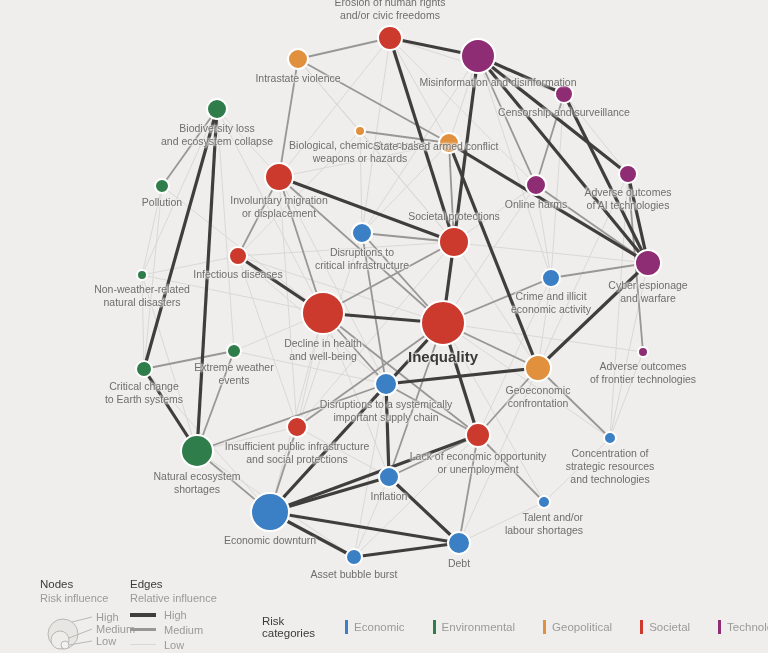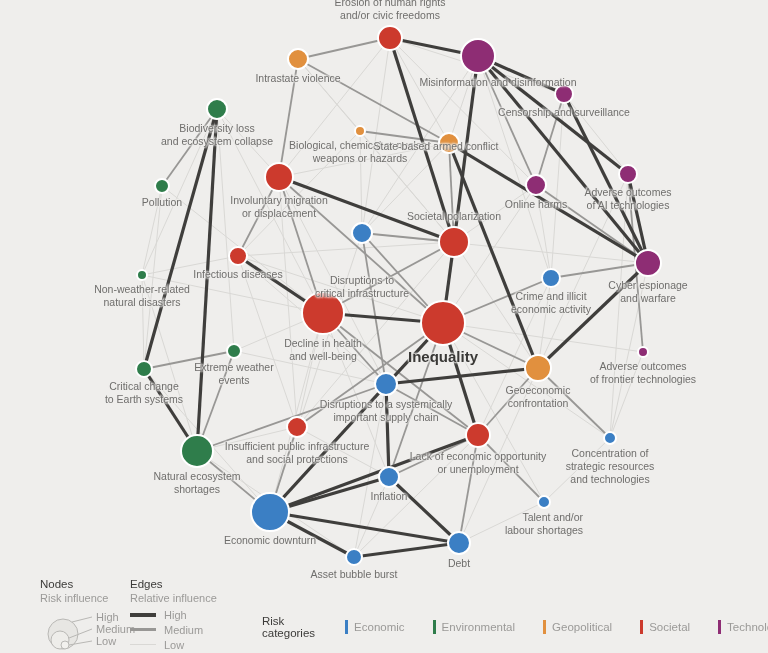--- a/index.html
+++ b/index.html
@@ -216,22 +216,22 @@
 and ecosystem collapse</div>
       <div class="node-label" style="left: 360px; top: 139px;">Biological, chemical or nuclear
 weapons or hazards</div>
       <div class="node-label above" style="left: 436px; top: 129px; margin-top: 24px;">State-based armed conflict</div>
       <div class="node-label" style="left: 162px; top: 196px;">Pollution</div>
       <div class="node-label" style="left: 279px; top: 194px;">Involuntary migration
 or displacement</div>
       <div class="node-label" style="left: 536px; top: 198px;">Online harms</div>
       <div class="node-label" style="left: 628px; top: 186px;">Adverse outcomes
 of AI technologies</div>
-      <div class="node-label above" style="left: 454px; top: 223px;">Societal polarization</div>
-      <div class="node-label" style="left: 362px; top: 246px; margin-top: 28px;">Disruptions to
+      <div class="node-label above" style="left: 454px; top: 223px;">Societal protections</div>
+      <div class="node-label" style="left: 362px; top: 246px;">Disruptions to
 critical infrastructure</div>
       <div class="node-label" style="left: 238px; top: 268px;">Infectious diseases</div>
       <div class="node-label" style="left: 648px; top: 279px;">Cyber espionage
 and warfare</div>
       <div class="node-label" style="left: 551px; top: 290px;">Crime and illicit
 economic activity</div>
       <div class="node-label" style="left: 142px; top: 283px;">Non-weather-related
 natural disasters</div>
       <div class="node-label" style="left: 323px; top: 337px;">Decline in health
 and well-being</div>

